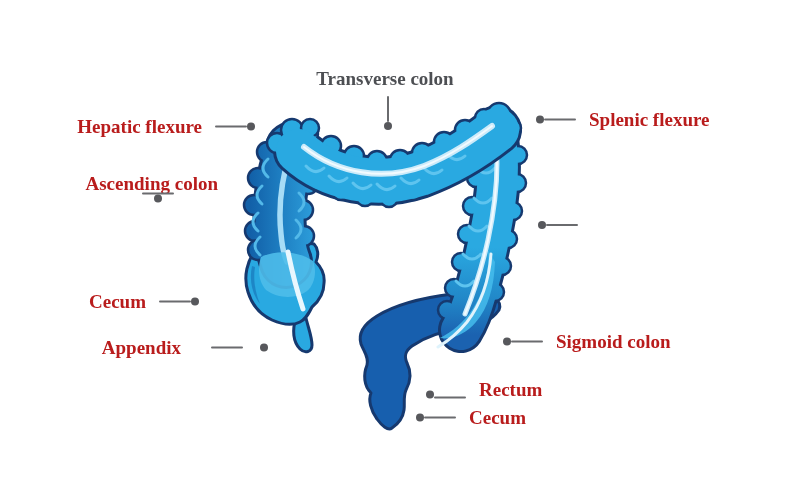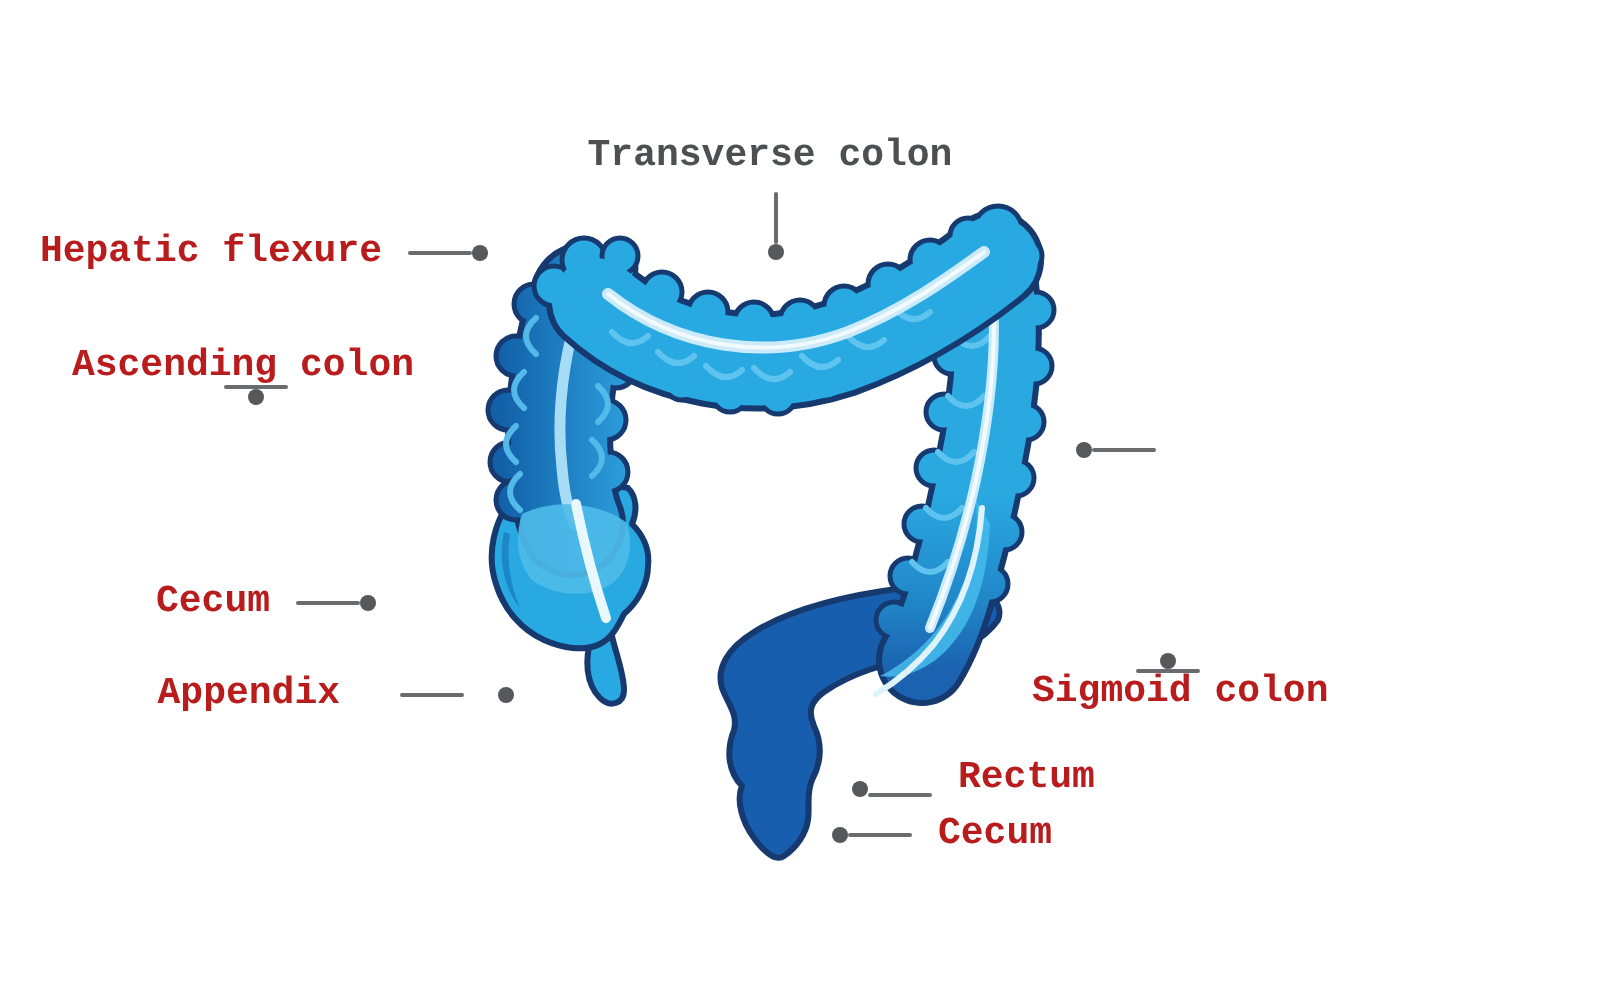--- a/index.html
+++ b/index.html
@@ -1,21 +1,22 @@
 <!DOCTYPE html>
 <html><head>
 <meta charset="utf-8">
 <style>
   html,body{margin:0;padding:0;background:#ffffff;}
   #stage{
     position:relative;
     width:768px;height:500px;
     background:#ffffff;
     overflow:hidden;
-    font-family:Liberation Mono, monospace;
+    font-family:Liberation Serif, serif;
+    padding-left:11px;
   }
   .label-row{
     position:absolute;
     display:flex;
     align-items:center;
     transform:translateY(-50%);
     white-space:nowrap;
     font-size:19px;
     font-weight:700;
     color:#b91c1c;
@@ -247,27 +248,32 @@
     <span class="conn-line"></span>
     <span class="conn-dot"></span>
   </div>
 
   <div class="label-row left" style="top:347px;right:511px;gap:17px;">
     <span class="label-text">Appendix</span>
     <span class="conn-line"></span>
     <span class="conn-dot"></span>
   </div>
 
+  <div class="label-row right" style="top:119px;left:536px;">
+    <span class="conn-dot"></span>
+    <span class="conn-line"></span>
+    <span class="label-text">Splenic flexure</span>
+  </div>
 
   <div class="label-row right" style="top:225px;left:538px;">
     <span class="conn-dot"></span>
     <span class="conn-line"></span>
   </div>
 
-  <div class="label-row right" style="top:341px;left:503px;flex-direction:column;">
+  <div class="label-row right" style="top:341px;left:503px;">
     <span class="conn-dot"></span>
     <span class="conn-line"></span>
     <span class="label-text">Sigmoid colon</span>
   </div>
 
   <div class="label-row right" style="top:389px;left:426px;align-items:flex-end;">
     <span class="conn-dot"></span>
     <span class="conn-line"></span>
     <span class="label-text">Rectum</span>
   </div>

